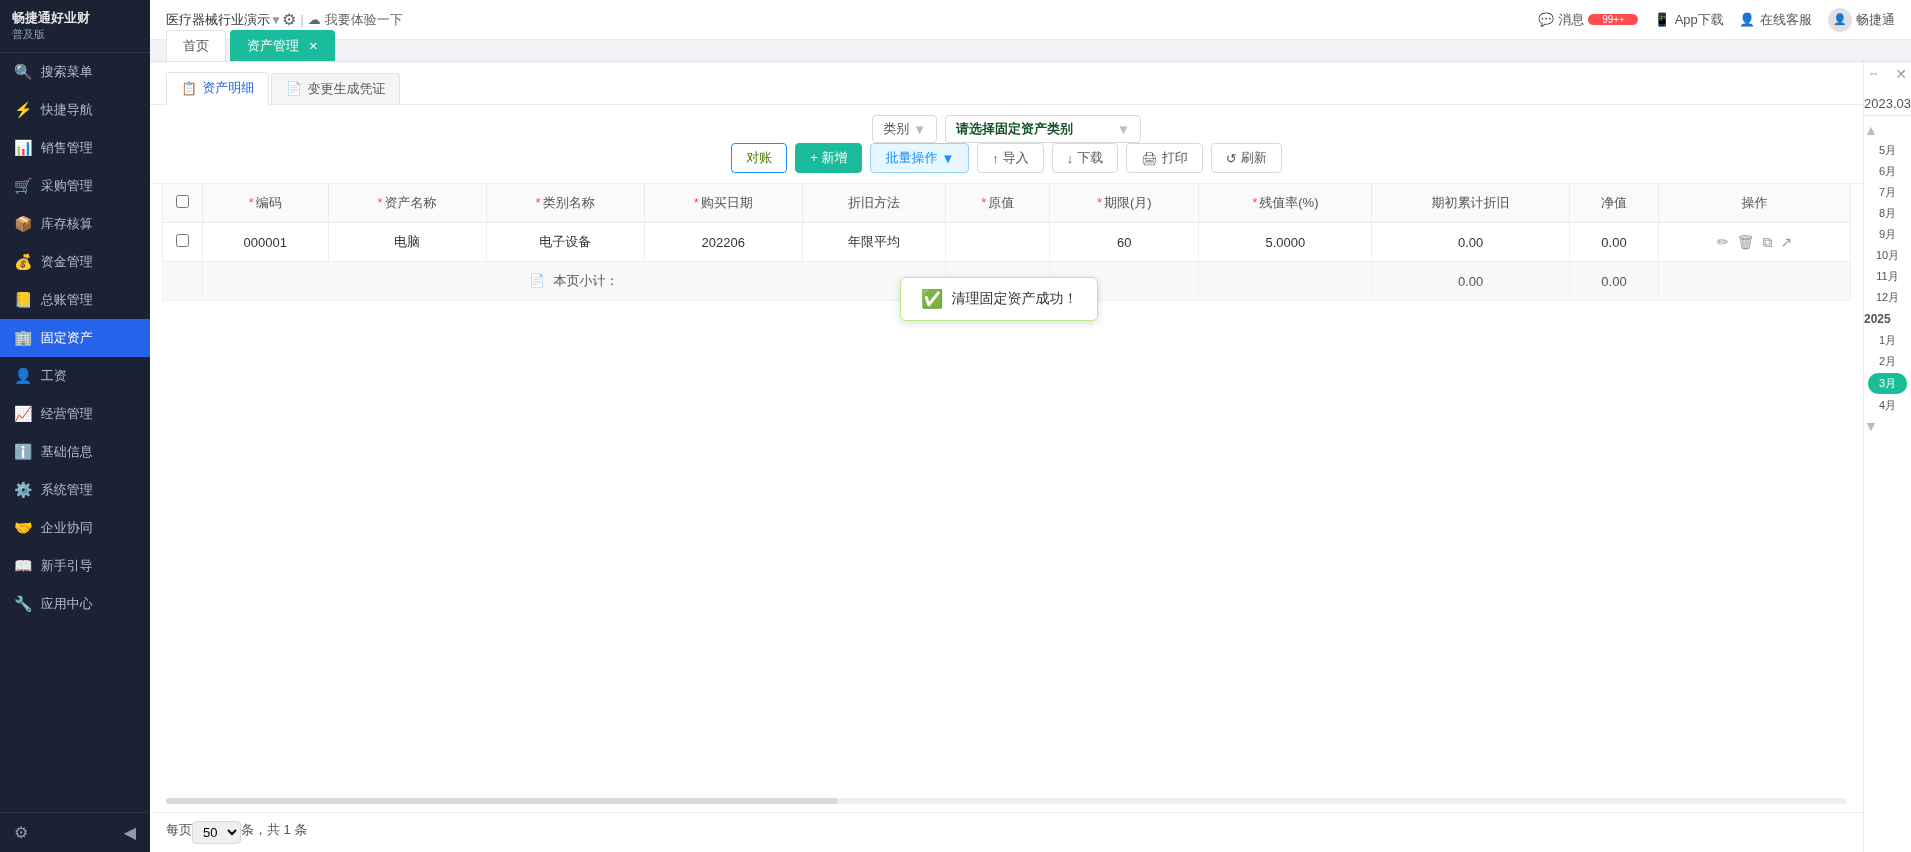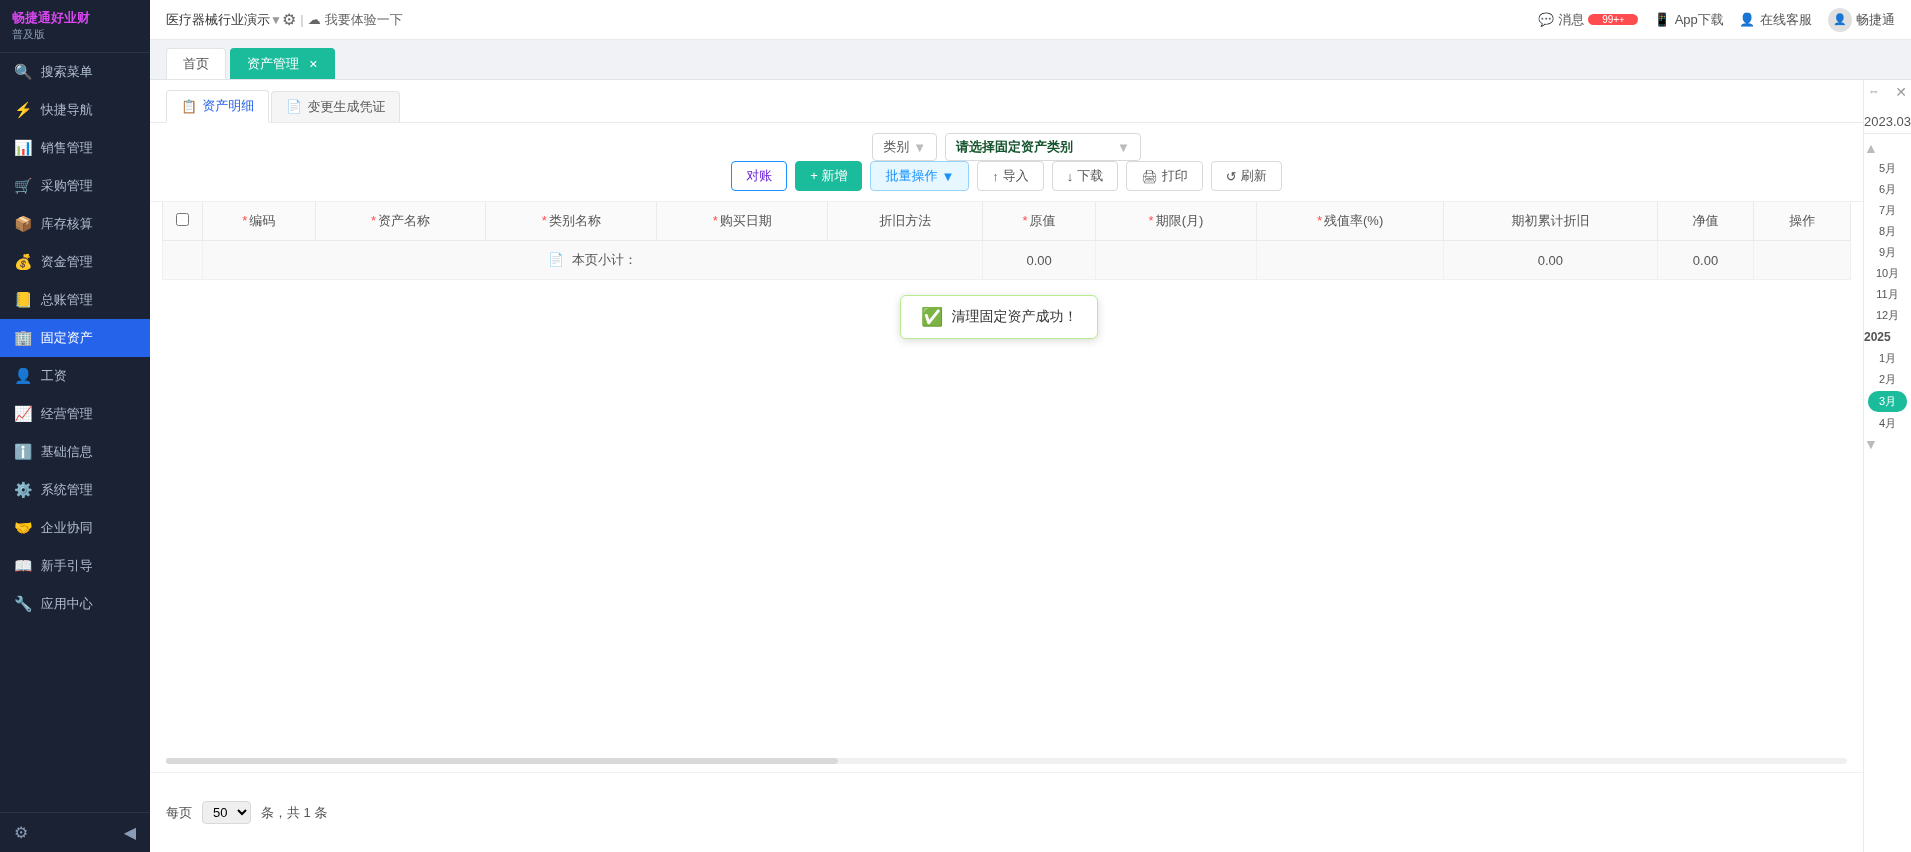--- a/index.html
+++ b/index.html
@@ -13,21 +13,21 @@
       flex-direction: column;
       height: 100%;
       flex-shrink: 0;
     }
     .sidebar-logo {
       padding: 10px 12px;
       background: #1a2233;
       border-bottom: 1px solid #2a3448;
     }
     .sidebar-logo-text {
-      color: #d946ef;
+      color: #e5e5e5;
       font-size: 13px;
       font-weight: bold;
       line-height: 1.3;
     }
     .sidebar-logo-sub {
       color: #8a9bb5;
       font-size: 11px;
     }
     .sidebar-scroll {
       flex: 1;
@@ -114,21 +114,21 @@
       border-radius: 10px;
       padding: 0 14px;
       min-width: 18px;
       text-align: center;
     }
     .badge-plus { font-size: 9px; }
 
     
     .tabbar {
       background: #f0f2f5;
-      height: 40px;
+      height: 22px;
       display: flex;
       align-items: flex-end;
       padding: 0 16px;
       gap: 4px;
       flex-shrink: 0;
       border-bottom: 1px solid #e0e3e8;
     }
     .tab {
       padding: 6px 16px;
       background: #fff;
@@ -222,21 +222,21 @@
       align-items: center;
       gap: 4px;
       padding: 5px 14px;
       border-radius: 4px;
       font-size: 13px;
       cursor: pointer;
       border: 1px solid transparent;
     }
     .btn-default { background: #fff; color: #555; border-color: #d9d9d9; }
     .btn-teal { background: #1abc9c; color: #fff; border-color: #1abc9c; }
-    .btn-outline { background: #fff; color: #6d28d9; border-color: #1890ff; }
+    .btn-outline { background: #fff; color: #4d7c0f; border-color: #1890ff; }
     .btn-bulk {
       background: #e6f7ff;
       color: #1890ff;
       border-color: #91d5ff;
     }
 
     
     .table-wrapper {
       flex: 1;
       overflow: auto;
@@ -292,24 +292,24 @@
       box-shadow: 0 2px 8px rgba(0,0,0,0.15);
       z-index: 100;
       top: 215px;
       left: 750px;
     }
     .success-icon { color: #52c41a; font-size: 18px; }
 
     
     .pagination {
       display: flex;
-      align-items: center;
-      padding: 28px 16px;
+      align-items: flex-start;
+      padding: 8px 16px;
       border-top: 1px solid #f0f0f0;
-      gap: 10px;
+      gap: 0;
       font-size: 13px;
       color: #555;
       background: #fff;
     }
     .pagination select {
       border: 1px solid #d9d9d9;
       border-radius: 4px;
       padding: 2px 6px;
       font-size: 13px;
     }
@@ -580,20 +580,43 @@
               <th><span>折旧方法</span></th>
               <th><span class="required-star">*</span><span>原值</span></th>
               <th><span class="required-star">*</span><span>期限(月)</span></th>
               <th><span class="required-star">*</span><span>残值率(%)</span></th>
               <th><span>期初累计折旧</span></th>
               <th><span>净值</span></th>
               <th><span>操作</span></th>
             </tr>
           </thead>
           <tbody>
+            <tr>
+              <td class="checkbox-cell">
+                <input type="checkbox" style="">
+              </td>
+              <td>000001</td>
+              <td>电脑</td>
+              <td>电子设备</td>
+              <td>202206</td>
+              <td>年限平均</td>
+              <td></td>
+              <td>60</td>
+              <td>5.0000</td>
+              <td>0.00</td>
+              <td>0.00</td>
+              <td>
+                <div class="action-icons">
+                  <span class="action-icon">✏</span>
+                  <span class="action-icon">🗑</span>
+                  <span class="action-icon">⧉</span>
+                  <span class="action-icon">↗</span>
+                </div>
+              </td>
+            </tr>
             <tr class="subtotal">
               <td></td>
               <td colspan="5">
                 <span style="color:#888;margin-right:4px;">📄</span>
                 <span>本页小计：</span>
               </td>
               <td>0.00</td>
               <td></td>
               <td></td>
               <td>0.00</td>

